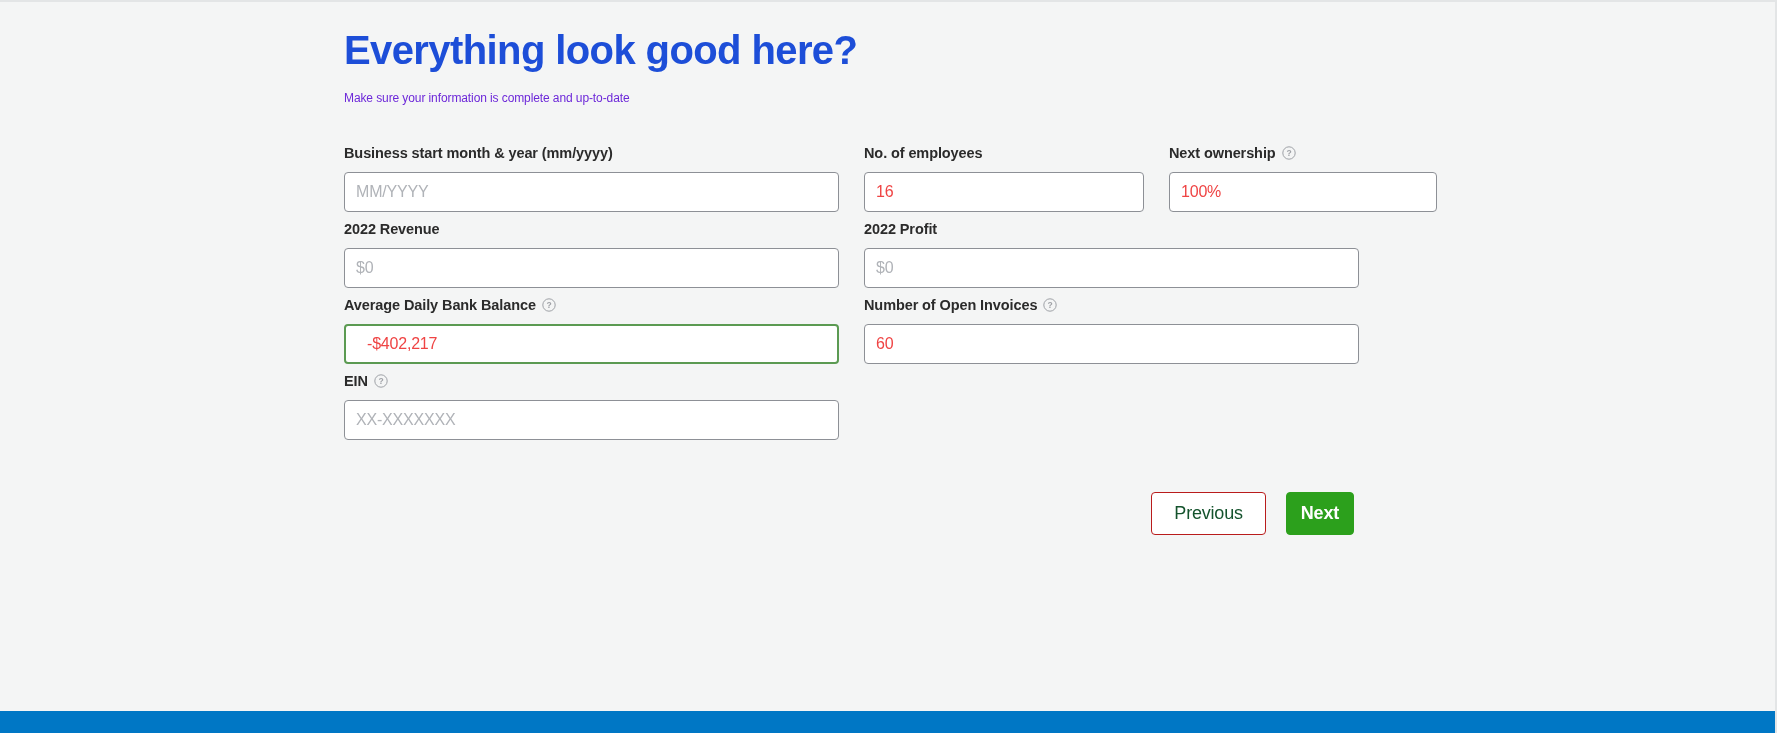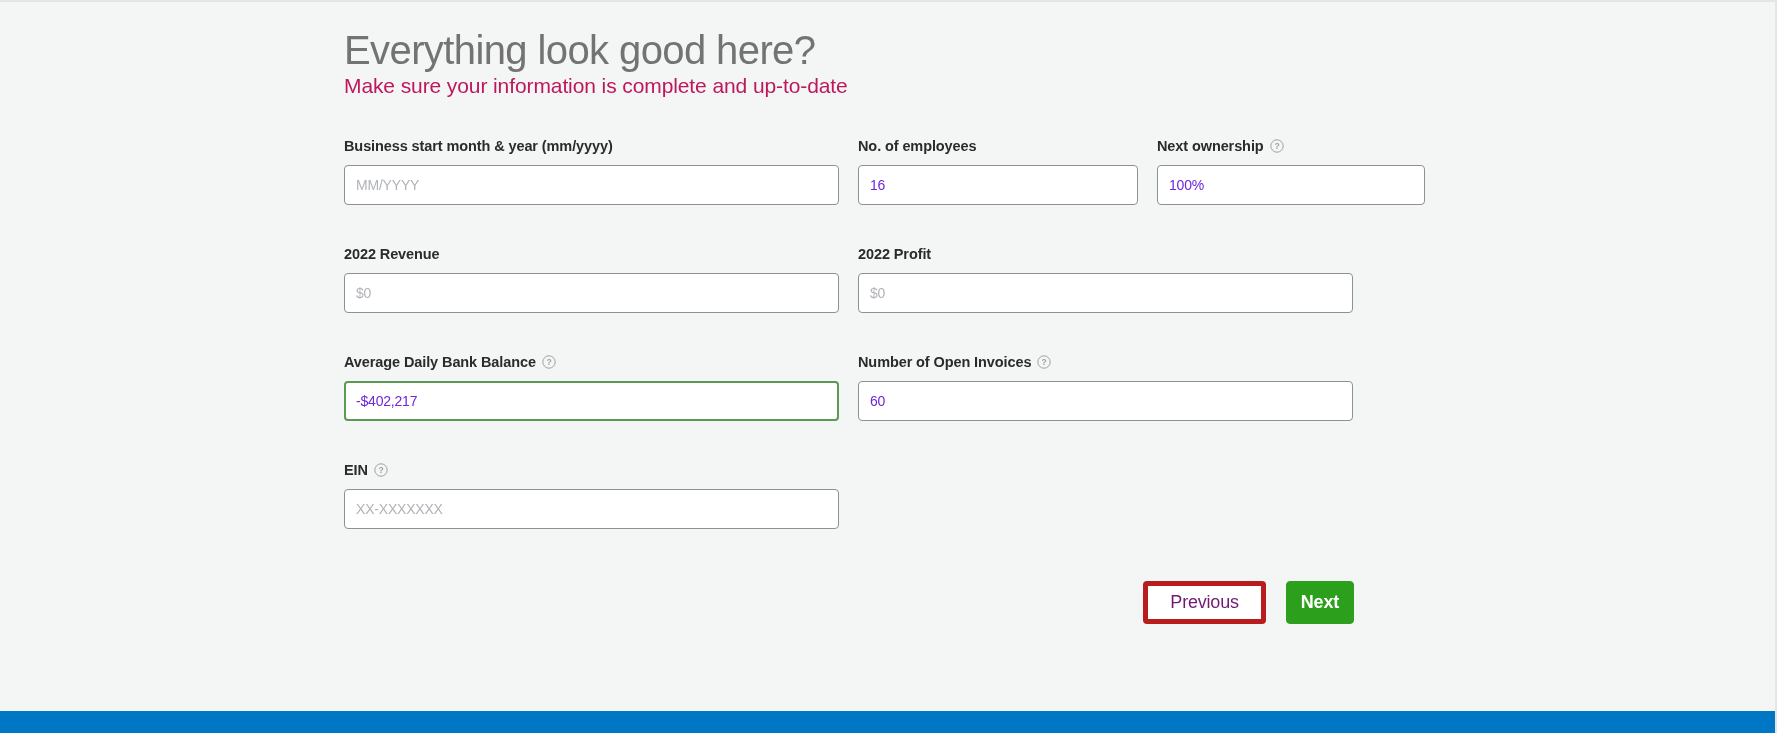--- a/index.html
+++ b/index.html
@@ -29,42 +29,43 @@
 
   .content {
     position: absolute;
     left: 344px;
     top: 16px;
     width: 1010px;
   }
 
   .page-title {
     font-size: 40px;
-    font-weight: normal;
-    color: #737373;
+    font-weight: bold;
+    color: #1d4ed8;
     letter-spacing: -0.6px;
     line-height: 1.2;
     margin-top: 8px;
   }
 
   .page-subtitle {
-    font-size: 21px;
-    color: #be185d;
+    font-size: 12px;
+    color: #6d28d9;
+    margin-top: 17px;
     letter-spacing: -0.1px;
   }
 
   .form {
     margin-top: 39px;
   }
 
   .form-row {
     display: flex;
     align-items: flex-end;
-    margin-bottom: 40px;
-    gap: 19px;
+    margin-bottom: 8px;
+    gap: 25px;
   }
 
   .field {
     display: flex;
     flex-direction: column;
   }
 
   .field-label {
     font-size: 14.5px;
     font-weight: bold;
@@ -88,36 +89,36 @@
   }
 
   .help-icon svg { display: block; }
 
   .text-input {
     height: 40px;
     border: 1px solid #8d9096;
     border-radius: 4px;
     background: #ffffff;
     font-family: "Liberation Sans", sans-serif;
-    font-size: 14px;
-    color: #6d28d9;
+    font-size: 16px;
+    color: #ef4444;
     padding: 0 11px;
     outline: none;
     letter-spacing: -0.2px;
   }
 
   .text-input::placeholder {
     color: #b0b3b8;
     opacity: 1;
   }
 
   .text-input.focused {
     border: 2px solid #53b700;
     border-color: #5b9a52;
-    padding: 0 10px;
+    padding: 0 21px;
   }
 
   .w-wide   { width: 495px; }
   .w-medium { width: 280px; }
   .w-third  { width: 268px; }
   .w-half   { width: 495px; }
   .w-right  { width: 495px; }
 
   .actions {
     display: flex;
@@ -132,22 +133,22 @@
     font-family: "Liberation Sans", sans-serif;
     font-size: 18px;
     border-radius: 4px;
     cursor: pointer;
     height: 43px;
     letter-spacing: -0.2px;
   }
 
   .btn-secondary {
     background: #ffffff;
-    border: 5px solid #b91c1c;
-    color: #701a75;
+    border: 1px solid #b91c1c;
+    color: #14532d;
     padding: 0 22px;
     font-weight: normal;
   }
 
   .btn-primary {
     background: #2ca01c;
     border: 1px solid #2ca01c;
     color: #ffffff;
     padding: 0 14px;
     font-weight: bold;

